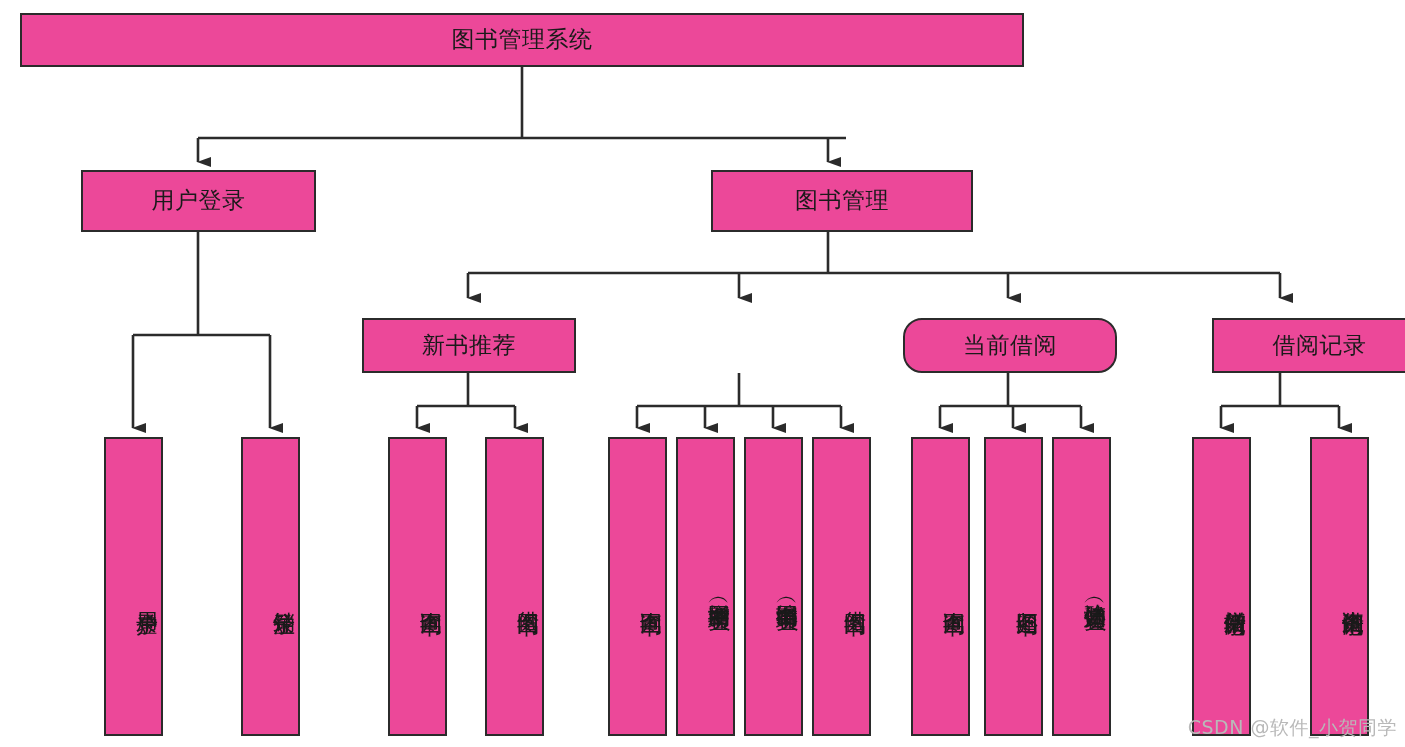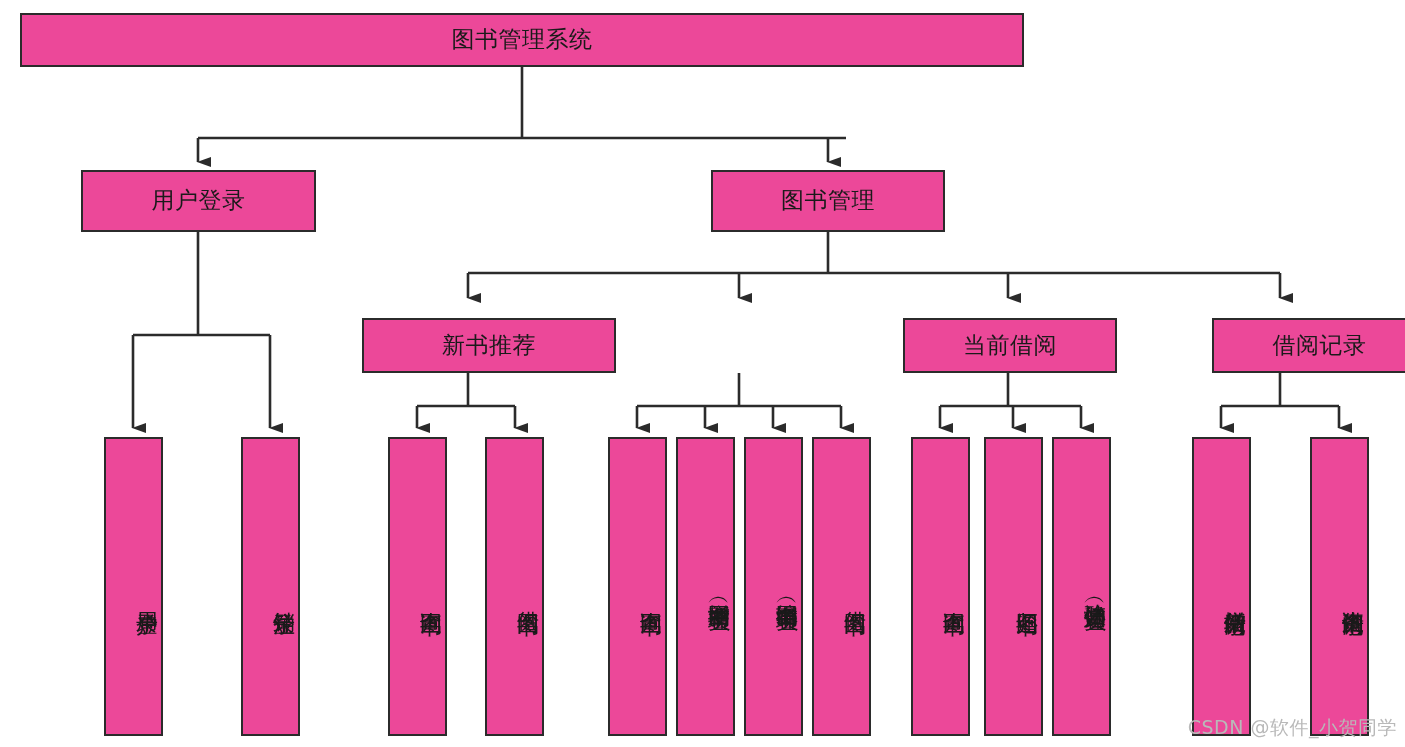--- a/index.html
+++ b/index.html
@@ -119,24 +119,24 @@
       <path d="M 1280 373 L 1280 406"></path>
       <path d="M 1221 406 L 1339 406"></path>
       <path d="M 1221 406 L 1221 428" marker-end="url(#arrow)"></path>
       <path d="M 1339 406 L 1339 428" marker-end="url(#arrow)"></path>
     </g>
   </svg>
 
   <div class="node node-h" style="left:20px; top:13px; width:1004px; height:54px;">图书管理系统</div>
 
   <div class="node node-h" style="left:81px; top:170px; width:235px; height:62px;">用户登录</div>
-  <div class="node node-h" style="left:711px; top:170px; width:234px; height:62px;">图书管理</div>
+  <div class="node node-h" style="left:711px; top:170px; width:262px; height:62px;">图书管理</div>
 
-  <div class="node node-h" style="left:362px; top:318px; width:254px; height:55px;">新书推荐</div>
-  <div class="node node-h" style="left:903px; top:318px; width:214px; height:55px;">当前借阅</div>
+  <div class="node node-h" style="left:362px; top:318px; width:214px; height:55px;">新书推荐</div>
+  <div class="node node-h" style="left:903px; top:318px; width:214px; height:55px;border-radius:19px;">当前借阅</div>
   <div class="node node-h" style="left:1172px; top:318px; width:215px; height:55px;margin-left:40px;">借阅记录</div>
 
   <div class="node node-v" style="left:104px; top:437px; width:59px; height:299px;">用户登录</div>
   <div class="node node-v" style="left:241px; top:437px; width:59px; height:299px;">注销登录</div>
 
   <div class="node node-v" style="left:388px; top:437px; width:59px; height:299px;">查询图书</div>
   <div class="node node-v" style="left:485px; top:437px; width:59px; height:299px;">借阅图书</div>
 
   <div class="node node-v" style="left:608px; top:437px; width:59px; height:299px;">查询图书</div>
   <div class="node node-v tall" style="left:676px; top:437px; width:59px; height:299px;">新增图书（管理员）</div>

